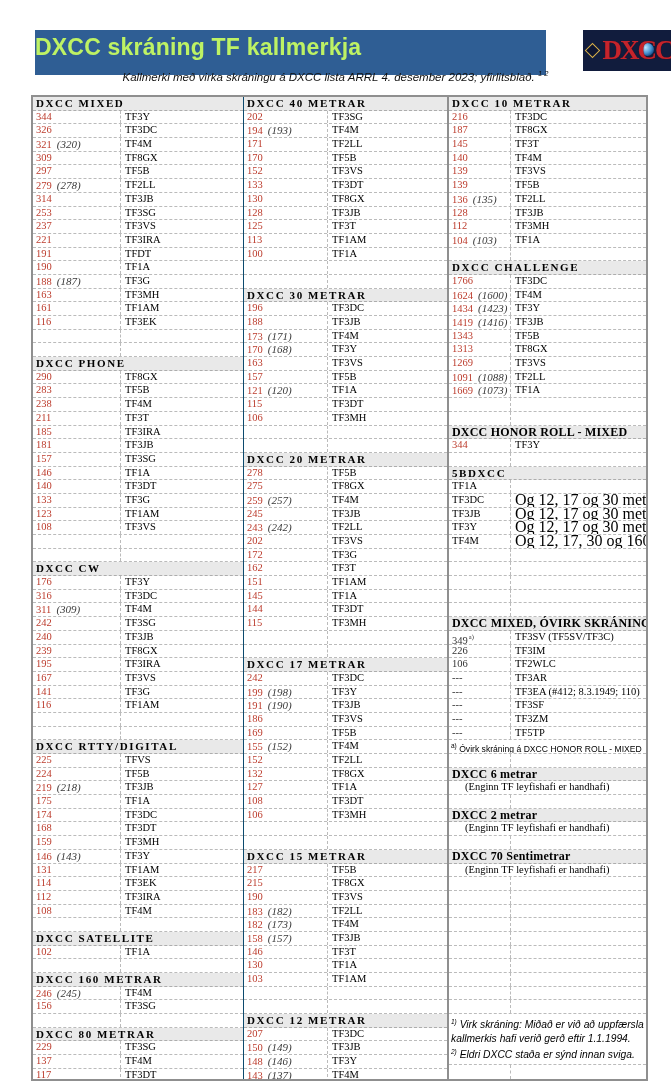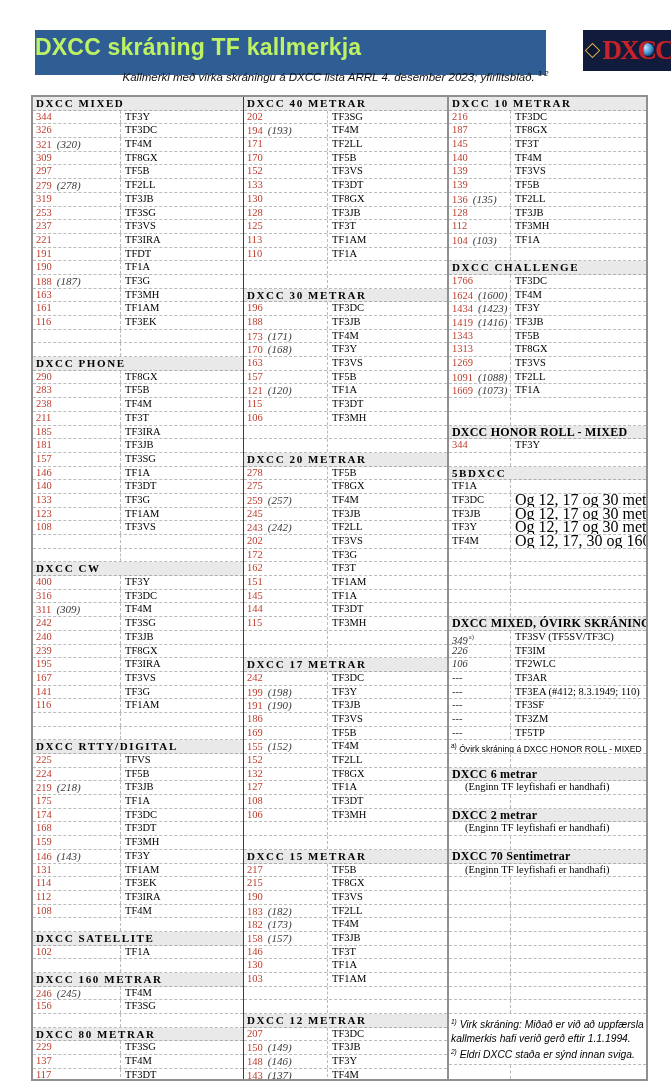--- a/index.html
+++ b/index.html
@@ -56,21 +56,21 @@
   }
   .sec-header.nosp { letter-spacing:0.2px; font-size:12px; }
   .row {
     display:flex; height:12.7px; line-height:12.4px; font-size:10.5px;
     border-bottom:1px dashed #bbb; flex:0 0 auto;
   }
   .cn { border-right:1px dashed #bbb; padding-left:3px; white-space:nowrap; box-sizing:border-box; flex:0 0 auto; }
   .col0 .cn { width:88px; } .col1 .cn { width:84px; } .col2 .cn { width:62px; }
   .cc { flex:1; padding-left:4px; white-space:nowrap; overflow:hidden; }
   .num { color:var(--red,#bc3c2d); }
-  .num.dark { color:#333;font-style:italic; }
+  .num.dark { color:#333; }
   .old { font-style:italic; font-size:11px; color:#3a3a3a; margin-left:5px; }
   .num-sup { font-size:6.5px; color:#333; margin-left:1px; }
   .call-first { color:#000; }
   .note-cell { font-size:16px; }
   .sec-foot {
     font-family:"Liberation Sans", sans-serif; font-size:8.6px; line-height:12.4px;
     height:12.7px; border-bottom:1px dashed #bbb; padding-left:2px; white-space:nowrap;
     flex:0 0 auto; overflow:hidden;
   }
   .fn-sup { font-size:6.5px; }
@@ -127,21 +127,21 @@
         </div>
         <div class="row">
           <span class="cn"><span class="num">297</span></span>
           <span class="cc">TF5B</span>
         </div>
         <div class="row">
           <span class="cn"><span class="num">279</span><span class="old">(278)</span></span>
           <span class="cc">TF2LL</span>
         </div>
         <div class="row">
-          <span class="cn"><span class="num">319</span></span>
+          <span class="cn"><span class="num">314</span></span>
           <span class="cc">TF3JB</span>
         </div>
         <div class="row">
           <span class="cn"><span class="num">253</span></span>
           <span class="cc">TF3SG</span>
         </div>
         <div class="row">
           <span class="cn"><span class="num">237</span></span>
           <span class="cc">TF3VS</span>
         </div>
@@ -233,21 +233,21 @@
         <div class="row">
           <span class="cn"></span>
           <span class="cc"></span>
         </div>
         <div class="row">
           <span class="cn"></span>
           <span class="cc"></span>
         </div>
         <div class="sec-header">DXCC CW</div>
         <div class="row">
-          <span class="cn"><span class="num">400</span></span>
+          <span class="cn"><span class="num">176</span></span>
           <span class="cc">TF3Y</span>
         </div>
         <div class="row">
           <span class="cn"><span class="num">316</span></span>
           <span class="cc">TF3DC</span>
         </div>
         <div class="row">
           <span class="cn"><span class="num">311</span><span class="old">(309)</span></span>
           <span class="cc">TF4M</span>
         </div>
@@ -416,21 +416,21 @@
         </div>
         <div class="row">
           <span class="cn"><span class="num">125</span></span>
           <span class="cc">TF3T</span>
         </div>
         <div class="row">
           <span class="cn"><span class="num">113</span></span>
           <span class="cc">TF1AM</span>
         </div>
         <div class="row">
-          <span class="cn"><span class="num">110</span></span>
+          <span class="cn"><span class="num">100</span></span>
           <span class="cc">TF1A</span>
         </div>
         <div class="row">
           <span class="cn"></span>
           <span class="cc"></span>
         </div>
         <div class="row">
           <span class="cn"></span>
           <span class="cc"></span>
         </div>

